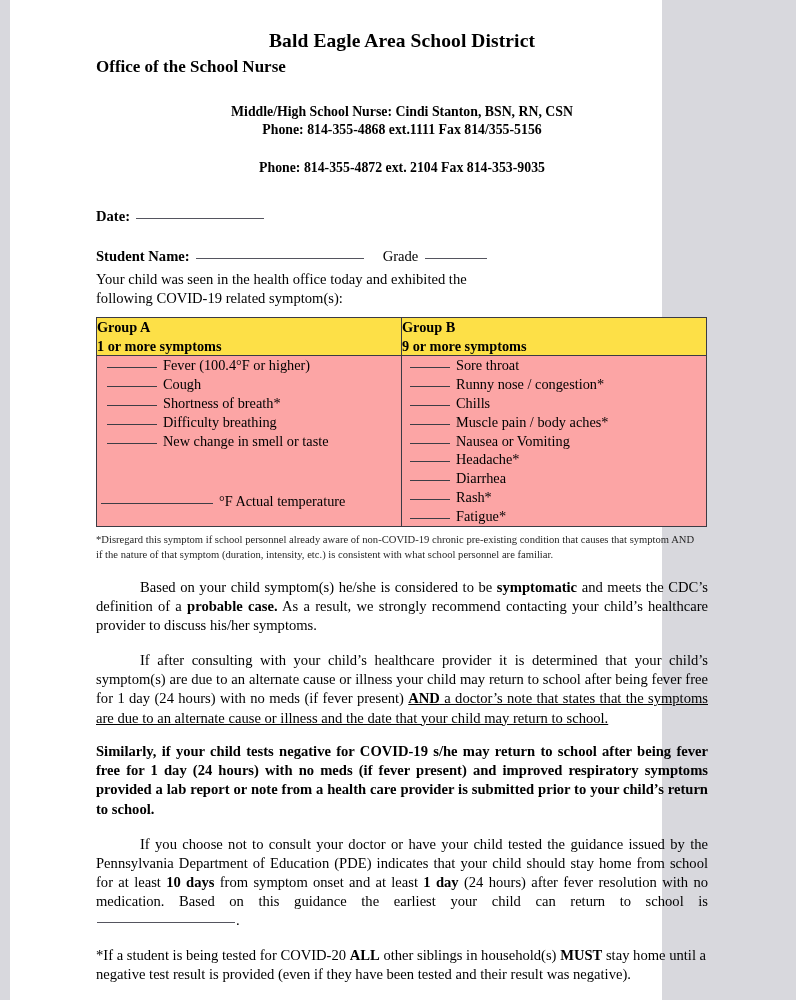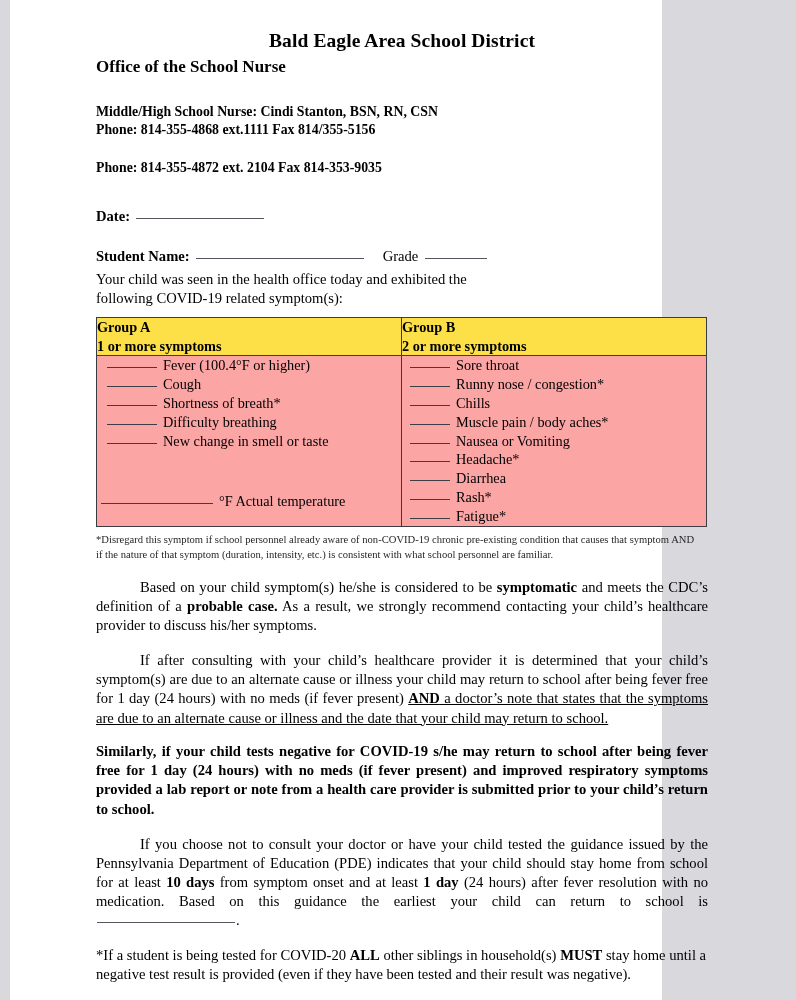--- a/index.html
+++ b/index.html
@@ -41,20 +41,21 @@
     letter-spacing: 0.1px;
   }
   .doc-subtitle {
     font-weight: bold;
     font-size: 17px;
     color: #000;
     margin: 0;
     padding-top: 5px;
   }
   .nurse-block {
+    text-align: center;
     font-weight: bold;
     font-size: 13.8px;
     line-height: 1.28;
     color: #000;
   }
   .nurse-block.first { margin-top: 26px; }
   .nurse-block.second { margin-top: 21px; }
 
   
   .field-row {
@@ -217,21 +218,21 @@
 
     <table class="symptom-table">
       <tbody>
           <tr>
         <th class="grp-head">
           <span>Group A</span>
           <span class="ln2">1 or more symptoms</span>
         </th>
         <th class="grp-head">
           <span>Group B</span>
-          <span class="ln2">2 or more symptoms</span>
+          <span class="ln2">9 or more symptoms</span>
         </th>
       </tr>
       <tr>
         <td class="grp-body col-a">
           <ul class="sym-list">
             <li><span class="sym-blank"></span><span>Fever (100.4°F or higher)</span></li>
             <li><span class="sym-blank"></span><span>Cough</span></li>
             <li><span class="sym-blank"></span><span>Shortness of breath*</span></li>
             <li><span class="sym-blank"></span><span>Difficulty breathing</span></li>
             <li><span class="sym-blank"></span><span>New change in smell or taste</span></li>

